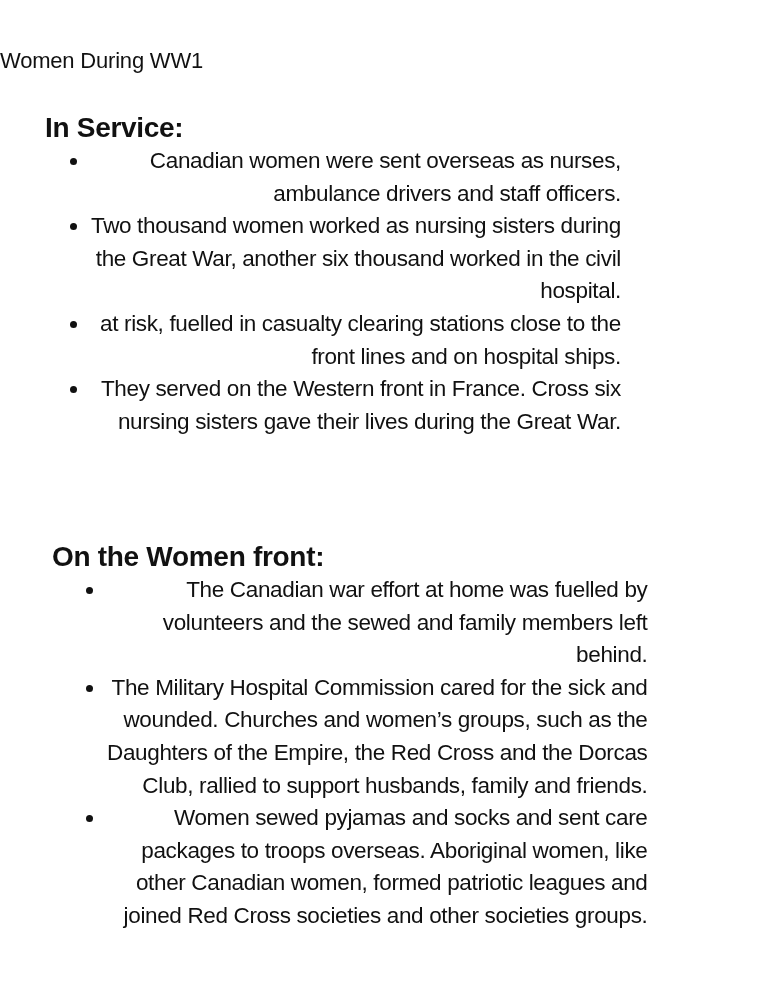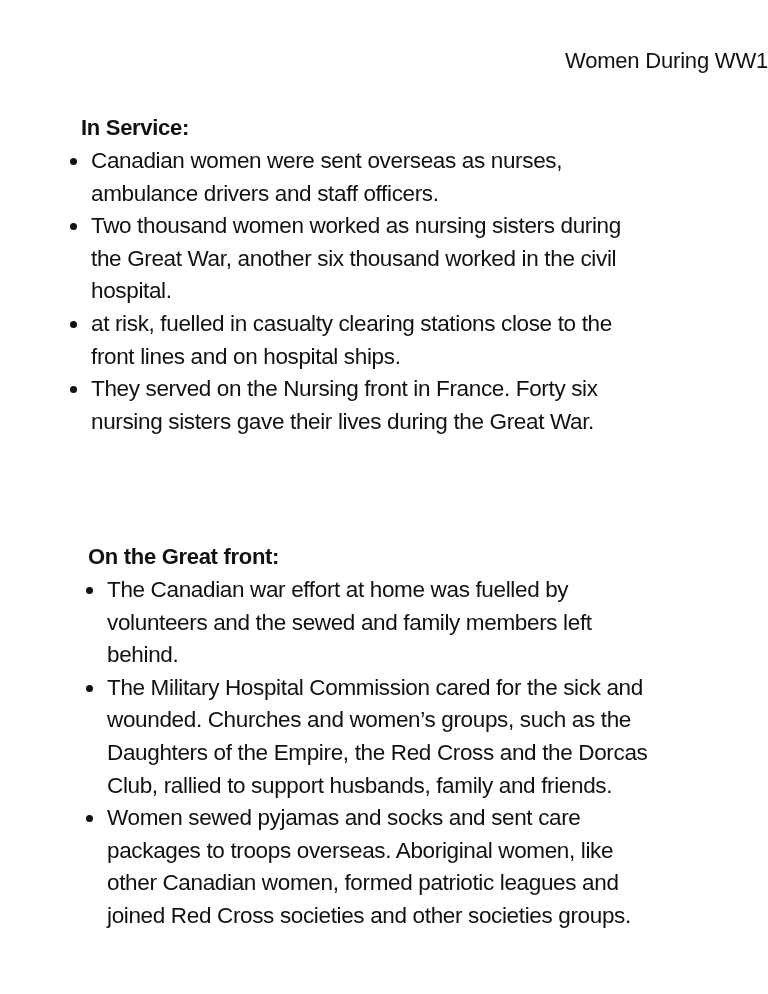--- a/index.html
+++ b/index.html
@@ -13,39 +13,39 @@
       position: relative;
       overflow: hidden;
       font-family: "Liberation Sans", "DejaVu Sans", sans-serif;
       color: #111111;
     }
     .title {
       position: absolute;
       top: 46px;
       left: 0;
       width: 768px;
-      text-align: right;
+      text-align: left;
       font-size: 22px;
       line-height: 30px;
       letter-spacing: -0.2px;
     }
     .section-heading {
       position: absolute;
-      font-size: 22px;
+      font-size: 28px;
       font-weight: bold;
       line-height: 30px;
       letter-spacing: -0.3px;
-      margin-left: 36px;
     }
     .bullet-list {
       position: absolute;
       left: 0;
       margin: 0;
       padding: 0;
       list-style: none;
+      text-align: right;
     }
     .bullet-item {
       position: relative;
       padding-left: 91px;
       font-size: 22.5px;
       line-height: 32.6px;
       letter-spacing: -0.35px;
       white-space: nowrap;
     }
     .bullet-dot {
@@ -82,26 +82,26 @@
       <span class="line">the Great War, another six thousand worked in the civil</span>
       <span class="line">hospital.</span>
     </li>
     <li class="bullet-item">
       <span class="bullet-dot"></span>
       <span class="line">at risk, fuelled in casualty clearing stations close to the</span>
       <span class="line">front lines and on hospital ships.</span>
     </li>
     <li class="bullet-item">
       <span class="bullet-dot"></span>
-      <span class="line">They served on the Nursing front in France. Forty six</span>
+      <span class="line">They served on the Western front in France. Cross six</span>
       <span class="line">nursing sisters gave their lives during the Great War.</span>
     </li>
   </ul>
 
-  <div class="section-heading" style="top:542px; left:52px;">On the Great front:</div>
+  <div class="section-heading" style="top:542px; left:52px;">On the Women front:</div>
 
   <ul class="bullet-list" style="top:574px;margin-left:16px;">
     <li class="bullet-item">
       <span class="bullet-dot"></span>
       <span class="line">The Canadian war effort at home was fuelled by</span>
       <span class="line">volunteers and the sewed and family members left</span>
       <span class="line">behind.</span>
     </li>
     <li class="bullet-item">
       <span class="bullet-dot"></span>

